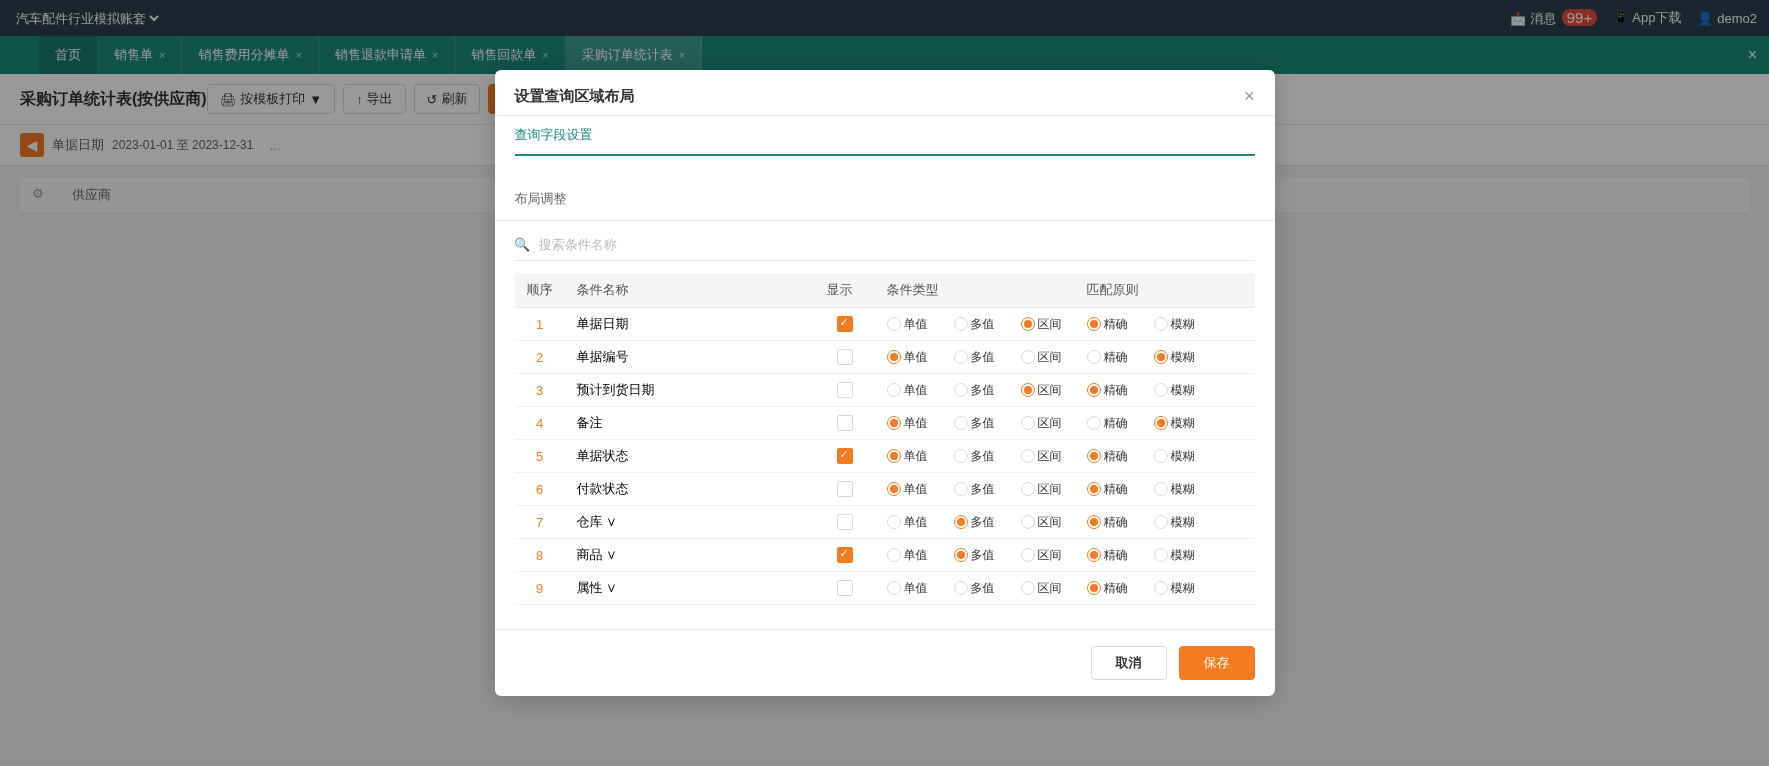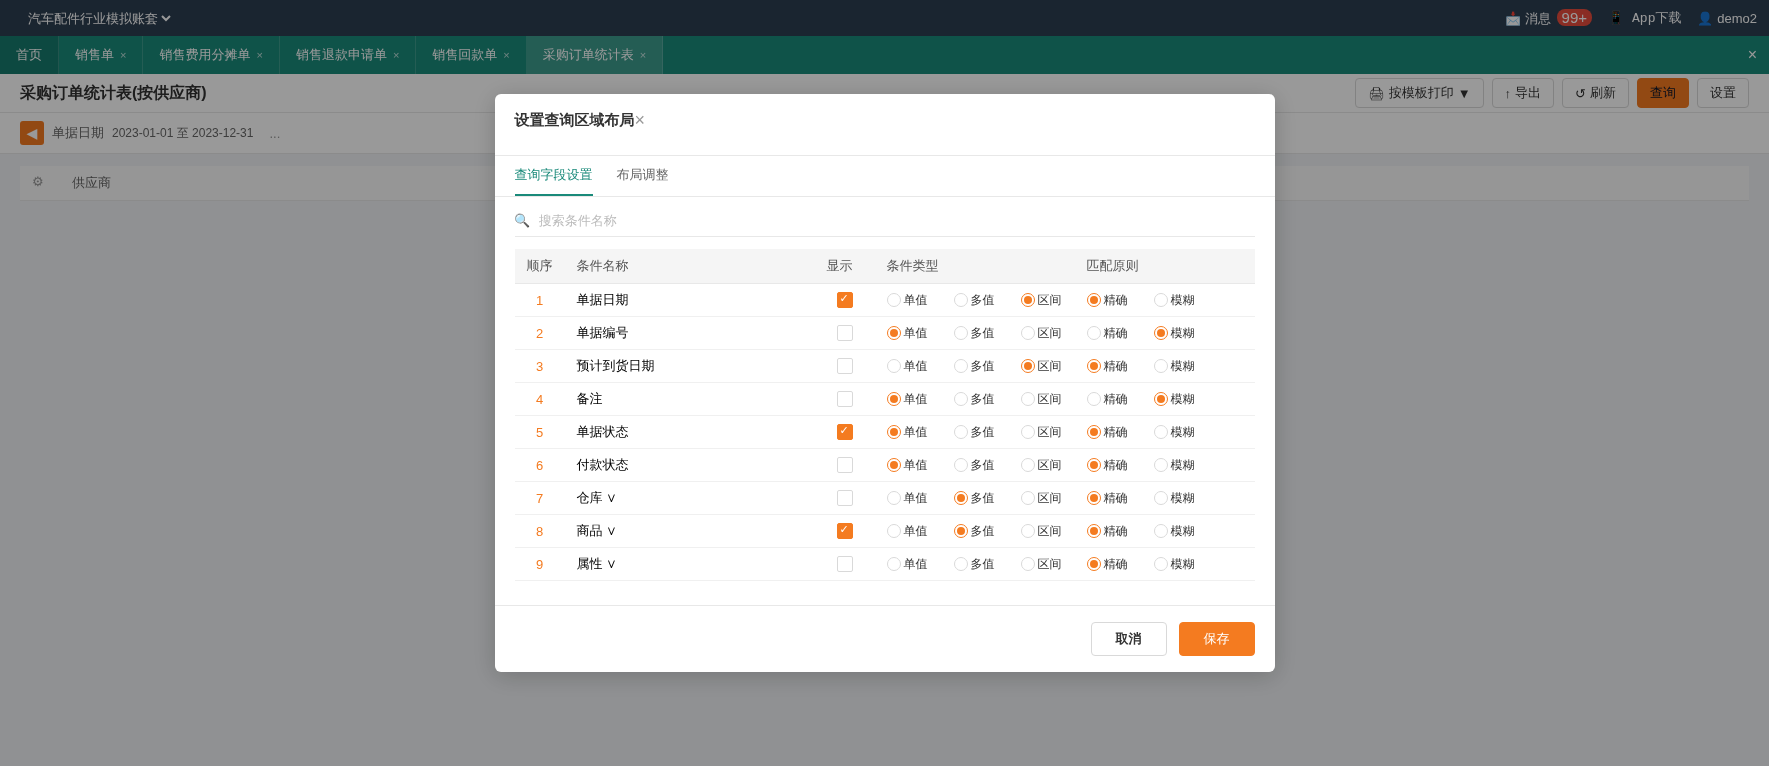--- a/index.html
+++ b/index.html
@@ -8,21 +8,21 @@
     
     .top-bar {
       height: 36px;
       background: #2c3e50;
       display: flex;
       align-items: center;
       justify-content: space-between;
       padding: 0 12px;
       color: #fff;
     }
-    .top-bar-left { display: flex; align-items: center; gap: 8px; font-size: 13px; margin-left: 12px; }
+    .top-bar-left { display: flex; align-items: center; gap: 8px; font-size: 13px; }
     .top-bar-left select { background: transparent; border: none; color: #fff; font-size: 13px; outline: none; cursor: pointer; }
     .top-bar-right { display: flex; align-items: center; gap: 16px; font-size: 13px; }
     .top-bar-right .badge { background: #e74c3c; color: #fff; border-radius: 8px; padding: 0 5px; font-size: 15px; margin-left: 2px; }
 
     
     .tab-bar {
       height: 38px;
       background: #1a8a7a;
       display: flex;
       align-items: center;
@@ -32,32 +32,32 @@
       height: 38px;
       padding: 0 16px;
       display: flex;
       align-items: center;
       gap: 6px;
       color: #fff;
       font-size: 13px;
       cursor: pointer;
       border-right: 1px solid rgba(255,255,255,0.15);
     }
-    .tab-item:first-child { background: rgba(0,0,0,0.1); }
+    .tab-item:first-child { background: rgba(0,0,0,0.1); margin-left: 39px; }
     .tab-item.active { background: rgba(255,255,255,0.15); }
     .tab-close { font-size: 11px; opacity: 0.7; cursor: pointer; }
     .tab-bar-close { margin-left: auto; padding: 0 12px; color: #fff; cursor: pointer; font-size: 16px; }
 
     
     .page-header {
       background: #fff;
-      padding: 4px 20px;
+      padding: 10px 20px;
       display: flex;
       align-items: center;
-      justify-content: space-between;
+      justify-content: flex-start;
       border-bottom: 1px solid #e8e8e8;
     }
     .page-title { font-size: 16px; font-weight: bold; color: #333; }
     .page-actions { display: flex; gap: 8px; }
     .btn { padding: 5px 12px; border-radius: 4px; border: 1px solid #d9d9d9; background: #fff; cursor: pointer; font-size: 13px; display: flex; align-items: center; gap: 4px; }
     .btn-primary { background: #f47b20; border-color: #f47b20; color: #0f172a; }
     .btn-outline { background: #fff; border-color: #d9d9d9; color: #333; }
 
     
     .filter-bar {
@@ -102,32 +102,34 @@
     .dialog {
       background: #fff;
       border-radius: 6px;
       width: 780px;
       max-height: 700px;
       box-shadow: 0 4px 24px rgba(0,0,0,0.2);
       display: flex;
       flex-direction: column;
     }
     .dialog-header {
-      padding: 16px 20px 24px;
+      padding: 16px 20px 8px;
       border-bottom: 1px solid #e8e8e8;
       display: flex;
       align-items: center;
+      justify-content: space-between;
     }
     .dialog-title { font-size: 15px; font-weight: bold; color: #333; }
     .dialog-close { cursor: pointer; color: #999; font-size: 18px; }
     .dialog-tabs {
       display: flex;
       padding: 0 20px;
       border-bottom: 1px solid #e8e8e8;
       gap: 24px;
+      flex-direction: column;
     }
     .dialog-tab {
       padding: 10px 0;
       font-size: 13px;
       cursor: pointer;
       color: #666;
       border-bottom: 2px solid transparent;
     }
     .dialog-tab.active { color: #1a8a7a; border-bottom-color: #1a8a7a; font-weight: 500; }
     .dialog-body {
@@ -264,21 +266,21 @@
   <div class="top-bar-left">
     <select>
       <option>汽车配件行业模拟账套</option>
     </select>
   </div>
   <div class="top-bar-right">
     <span style="cursor:pointer;">
       📩 <span>消息</span>
       <span class="badge">99+</span>
     </span>
-    <span style="cursor:pointer;font-family:Liberation Mono, monospace;">
+    <span style="cursor:pointer;">
       📱 <span>App下载</span>
     </span>
     <span style="cursor:pointer;">
       👤 <span>demo2</span>
     </span>
   </div>
 </div>
 
 <div class="tab-bar">
   <div class="tab-item">

